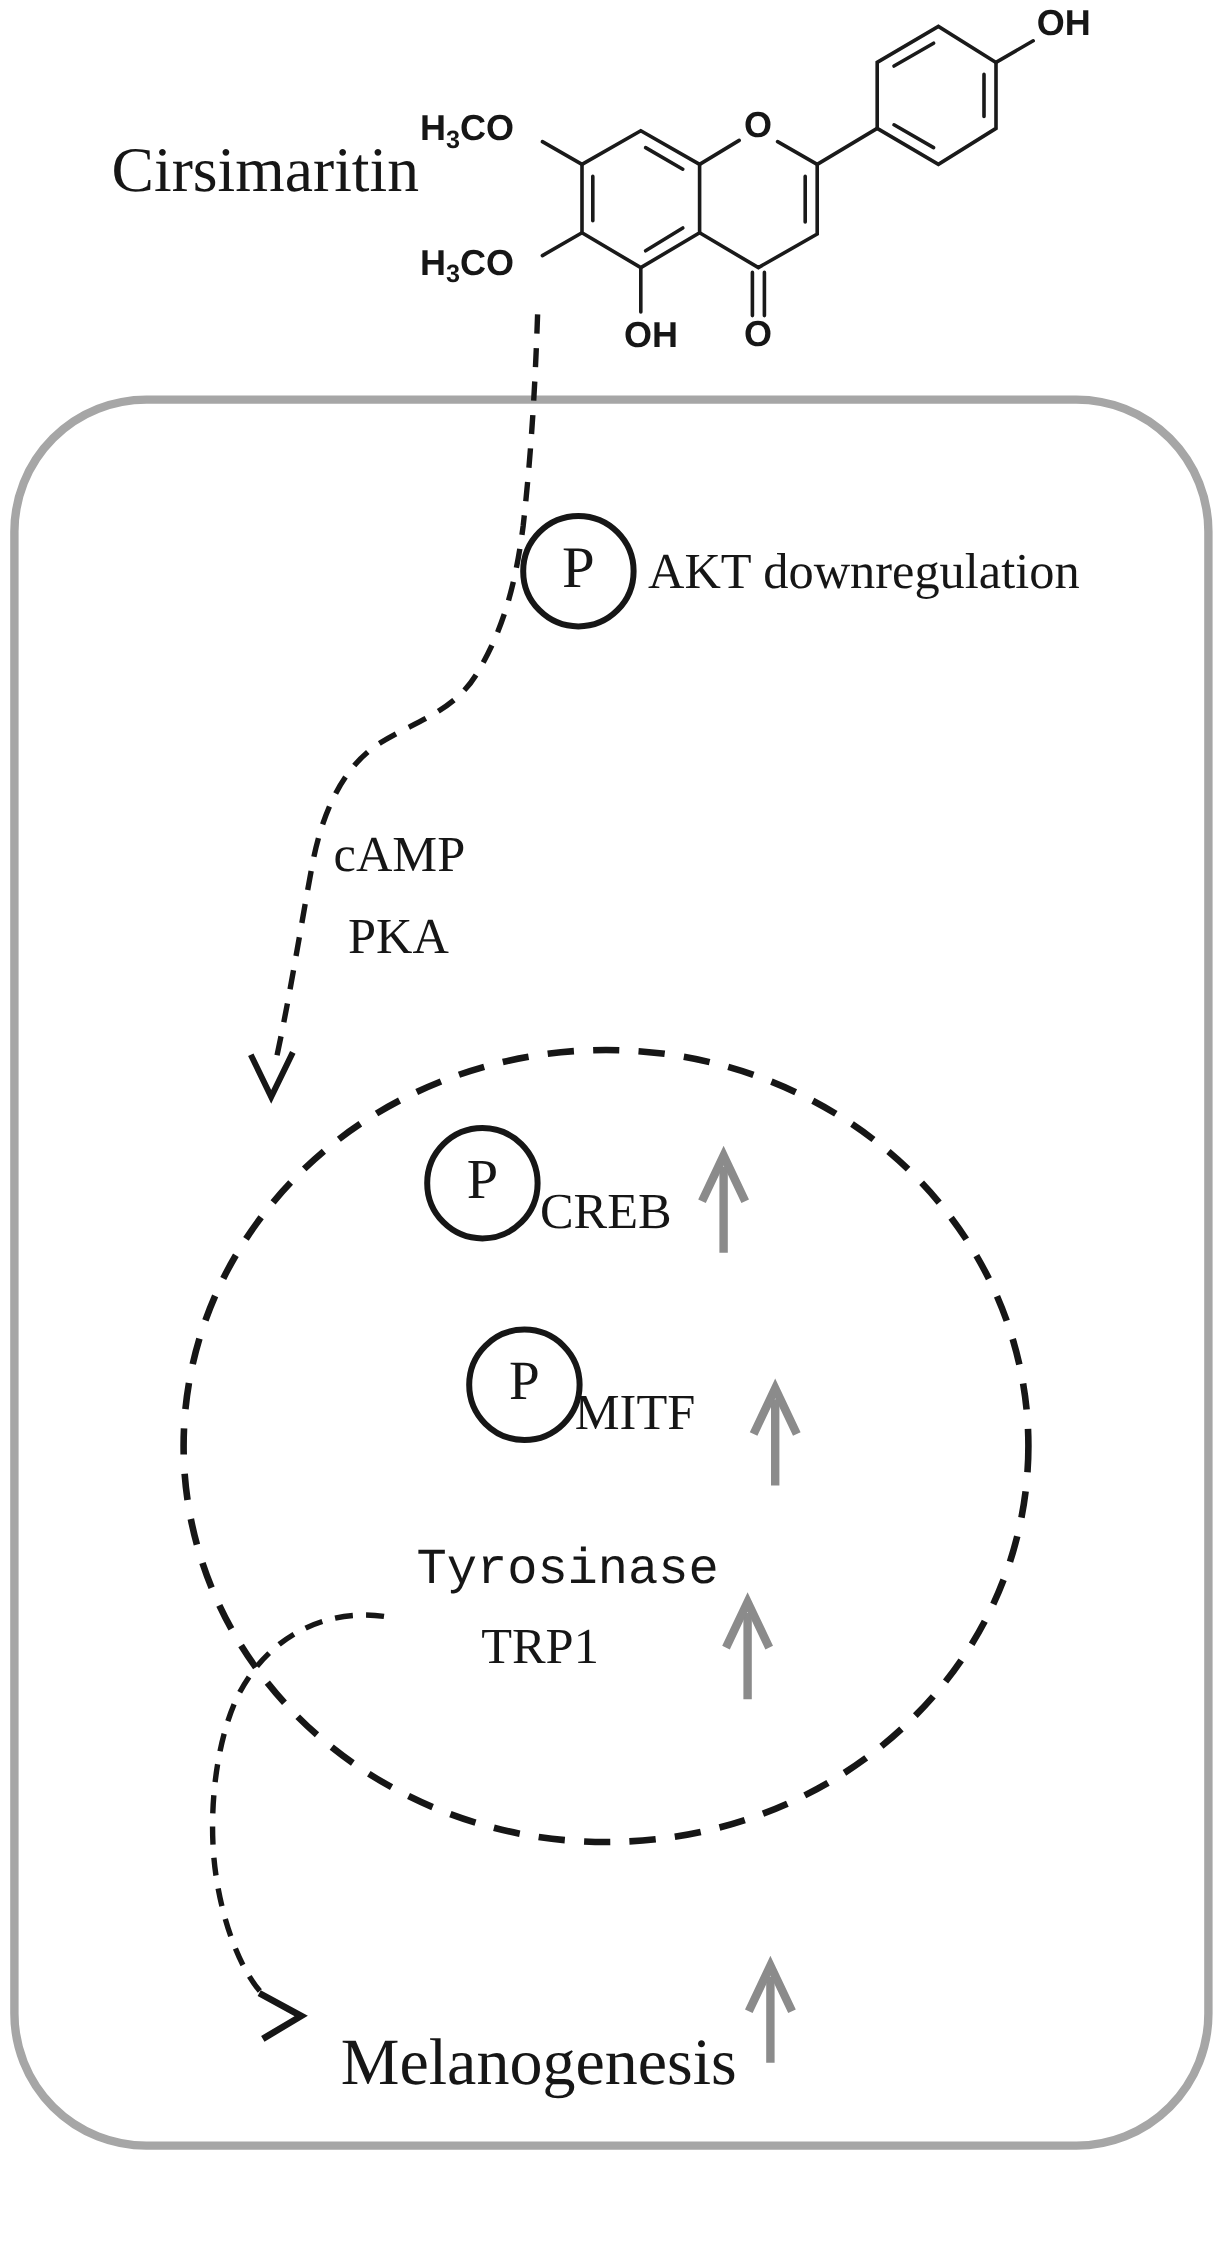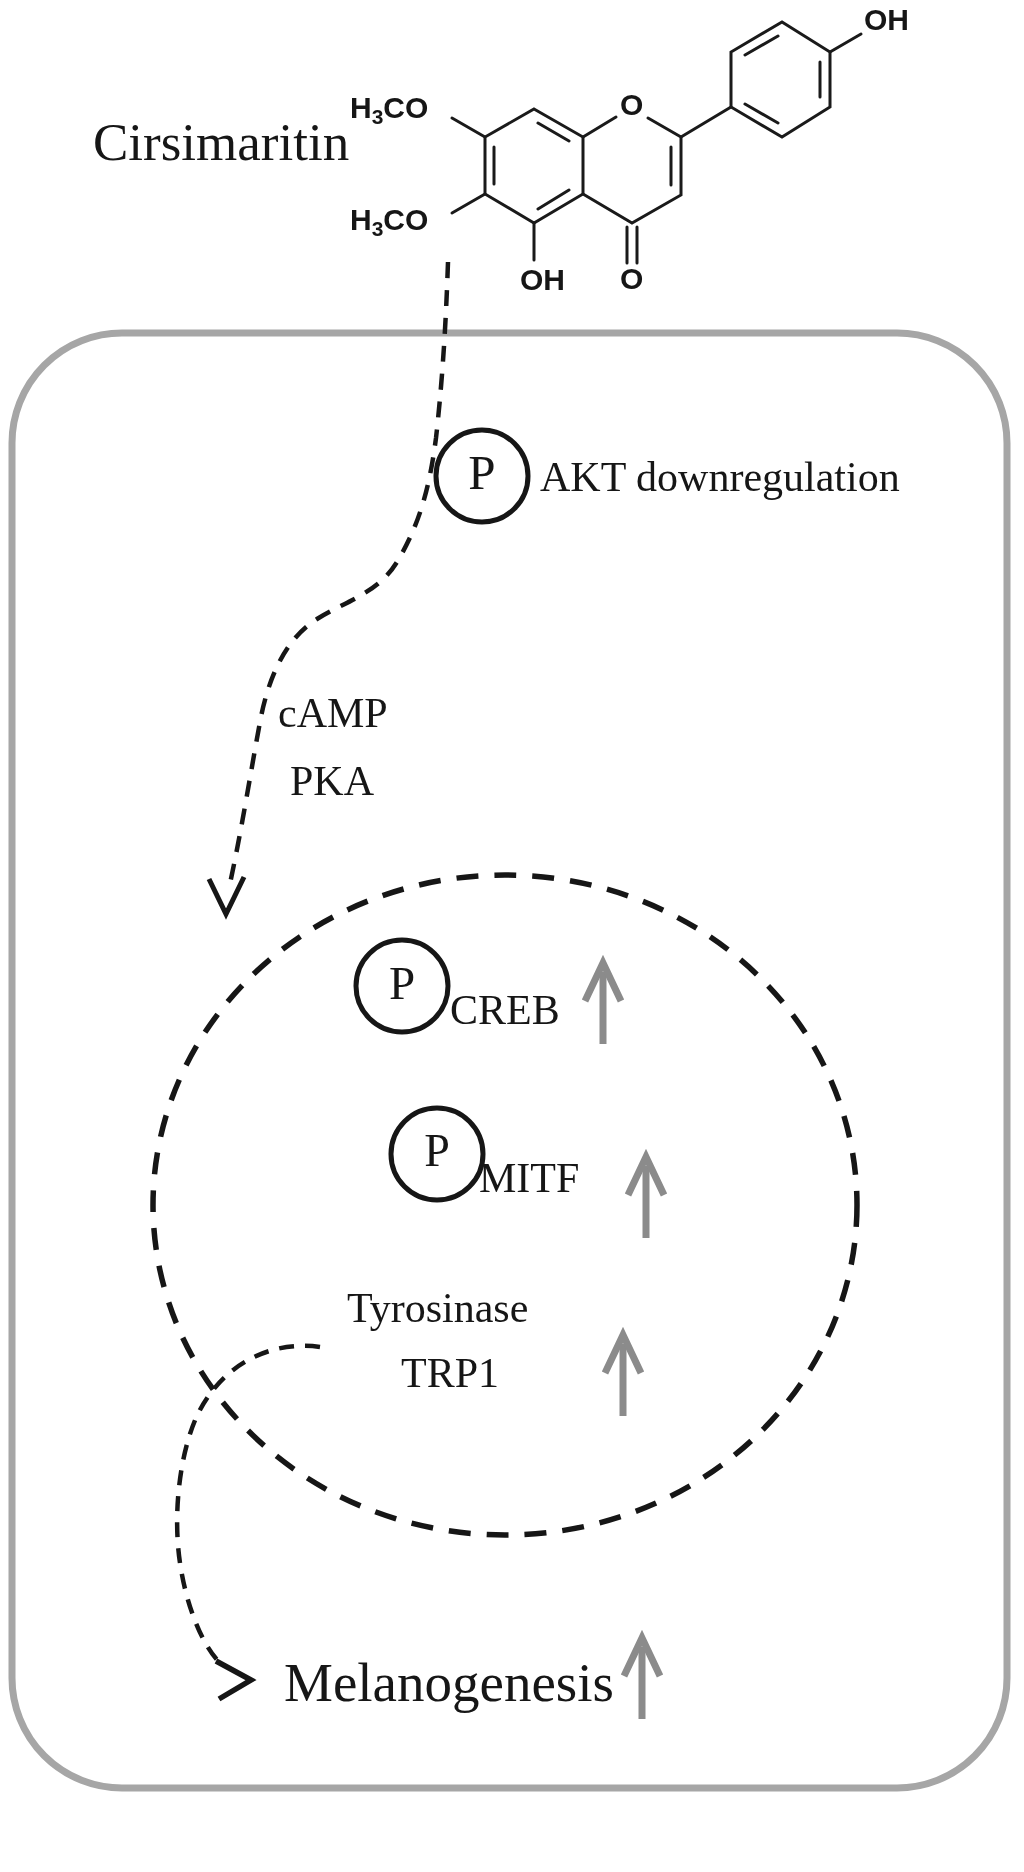--- a/index.html
+++ b/index.html
@@ -12,21 +12,21 @@
   .stage svg.linework { position:absolute; left:0; top:0; }
   .lbl { position:absolute; line-height:1; white-space:nowrap; }
   .serif { font-family:"Liberation Serif","DejaVu Serif",serif; color:#161616; }
   .sans  { font-family:"Liberation Sans","DejaVu Sans",sans-serif; color:#161616; }
   .atom { font-size:30px;font-weight:bold; }
   .atom sub { font-size:21px; line-height:0; vertical-align:-6px; }
   .methoxy { width:95px; text-align:left; }
   .p-letter { width:60px; text-align:center; }
   .compound-name { font-size:53px; }
   .big-label { font-size:42px; }
-  .melano-label { font-size:55px; }
+  .melano-label { font-size:55px;margin-top:36px; }
   .celltype { font-size:54px; font-style:italic; }
 </style>
 </head>
 <body>
 
 <div class="stage">
 
   <svg class="linework" width="1024" height="1872" viewBox="0 0 1024 1872">
 
     <rect x="12" y="333" width="995" height="1455" rx="110" ry="110" fill="none" stroke="#a6a6a6" stroke-width="7"></rect>
@@ -105,19 +105,19 @@
 
   <div class="lbl serif big-label" style="left:278px; top:692px;">cAMP</div>
   <div class="lbl serif big-label" style="left:290px; top:760px;">PKA</div>
 
   <div class="lbl serif p-letter" style="left:372px; top:960px; font-size:47px;">P</div>
   <div class="lbl serif big-label" style="left:450px; top:989px;">CREB</div>
 
   <div class="lbl serif p-letter" style="left:407px; top:1128px; font-size:46px;">P</div>
   <div class="lbl serif big-label" style="left:479px; top:1157px;">MITF</div>
 
-  <div class="lbl serif big-label" style="left:347px; top:1287px;">Tyrosinase</div>
+  <div class="lbl serif big-label" style="left:347px; top:1287px;font-family:Liberation Mono, monospace;">Tyrosinase</div>
   <div class="lbl serif big-label" style="left:401px; top:1352px;">TRP1</div>
 
   <div class="lbl serif melano-label" style="left:284px; top:1655px;">Melanogenesis</div>
 
 
 </div>
 
 </body></html>

